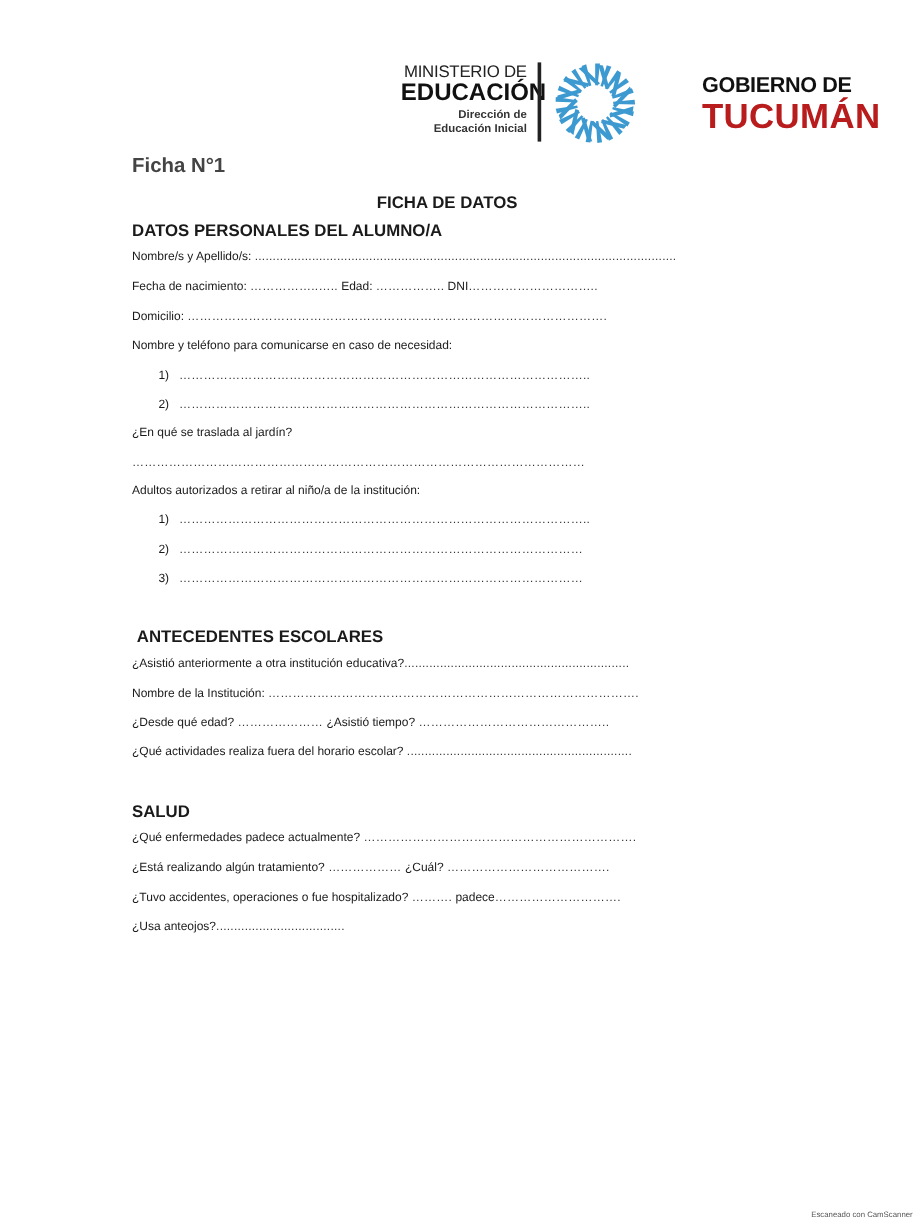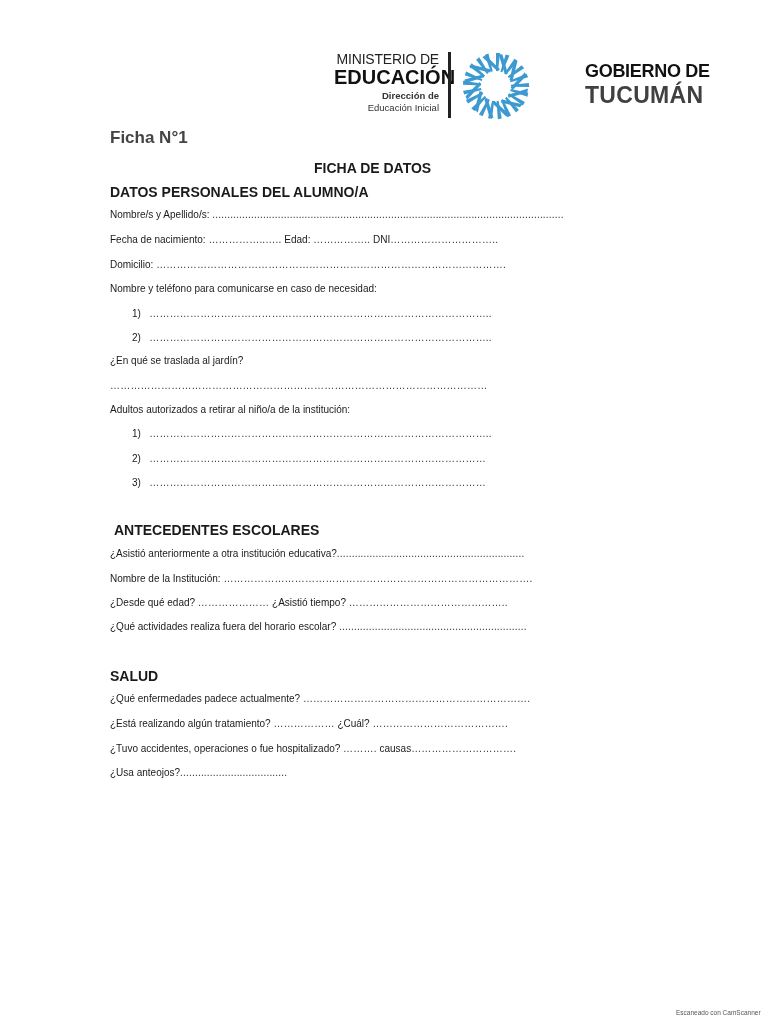--- a/index.html
+++ b/index.html
@@ -5,26 +5,26 @@
   html, body { margin: 0; padding: 0; }
   body {
     width: 768px; height: 1024px; background: #ffffff; position: relative; overflow: hidden;
     font-family: "Liberation Sans", sans-serif; color: #1a1a1a;
   }
   .abs { position: absolute; }
   .logo-ministerio { left: 334px; top: 52px; width: 105px; text-align: right; line-height: 1; }
   .logo-ministerio .l1 { font-size: 14px; color: #222; letter-spacing: -0.2px; }
   .logo-ministerio .l2 { font-size: 20px; font-weight: bold; color: #111; margin-top: 1px; }
   .logo-ministerio .l3 { font-size: 9.5px; font-weight: bold; color: #333; margin-top: 4px; text-align: right; }
-  .logo-ministerio .l4 { font-size: 9.5px; font-weight: normal; color: #333; margin-top: 2px; }
+  .logo-ministerio .l4 { font-size: 9.5px; font-weight: bold; color: #333; margin-top: 2px; }
   .logo-divider { left: 448px; top: 52px; width: 3px; height: 66px; background: #222; }
   .logo-emblem { left: 462px; top: 52px; width: 68px; height: 68px; }
   .logo-gobierno { left: 537px; top: 62px; line-height: 1; margin-left: 48px; }
   .logo-gobierno .g1 { font-size: 18px; font-weight: bold; color: #111; letter-spacing: -0.3px; }
-  .logo-gobierno .g2 { font-size: 23px; font-weight: bold; color: #404040; margin-top: 4px; letter-spacing: 0.3px; }
+  .logo-gobierno .g2 { font-size: 29px; font-weight: bold; color: #b91c1c; margin-top: 4px; letter-spacing: 0.3px; }
 
   .ficha-num { left: 110px; top: 128px; font-size: 17px; font-weight: bold; color: #444; }
   .form-title { left: 314px; top: 160px; font-size: 14px; font-weight: bold; }
   .section-head { font-size: 14px; font-weight: bold; }
   .line { font-size: 10px; white-space: nowrap; color: #1a1a1a; }
   .dots { letter-spacing: 0.2px; color: #333; }
   .footer-note { left: 676px; top: 1009px; font-size: 6.5px; color: #555; }
 </style>
 </head>
 <body>
@@ -141,19 +141,19 @@
 
 <div class="abs section-head" style="left:110px; top:668px;">SALUD</div>
 
 <div class="abs line" style="left:110px; top:693px;">
   <span>¿Qué enfermedades padece actualmente? </span><span class="dots">………………………………………………………….</span>
 </div>
 <div class="abs line" style="left:110px; top:718px;">
   <span>¿Está realizando algún tratamiento? </span><span class="dots">………………</span><span> ¿Cuál? </span><span class="dots">………………………………….</span>
 </div>
 <div class="abs line" style="left:110px; top:743px;">
-  <span>¿Tuvo accidentes, operaciones o fue hospitalizado? </span><span class="dots">……….</span><span> causas</span><span class="dots">………………………….</span>
+  <span>¿Tuvo accidentes, operaciones o fue hospitalizado? </span><span class="dots">……….</span><span> padece</span><span class="dots">………………………….</span>
 </div>
 <div class="abs line" style="left:110px; top:767px;">
   <span>¿Usa anteojos?</span><span class="dots">....................................</span>
 </div>
 
 <div class="abs footer-note">Escaneado con CamScanner</div>
 
 </body></html>

